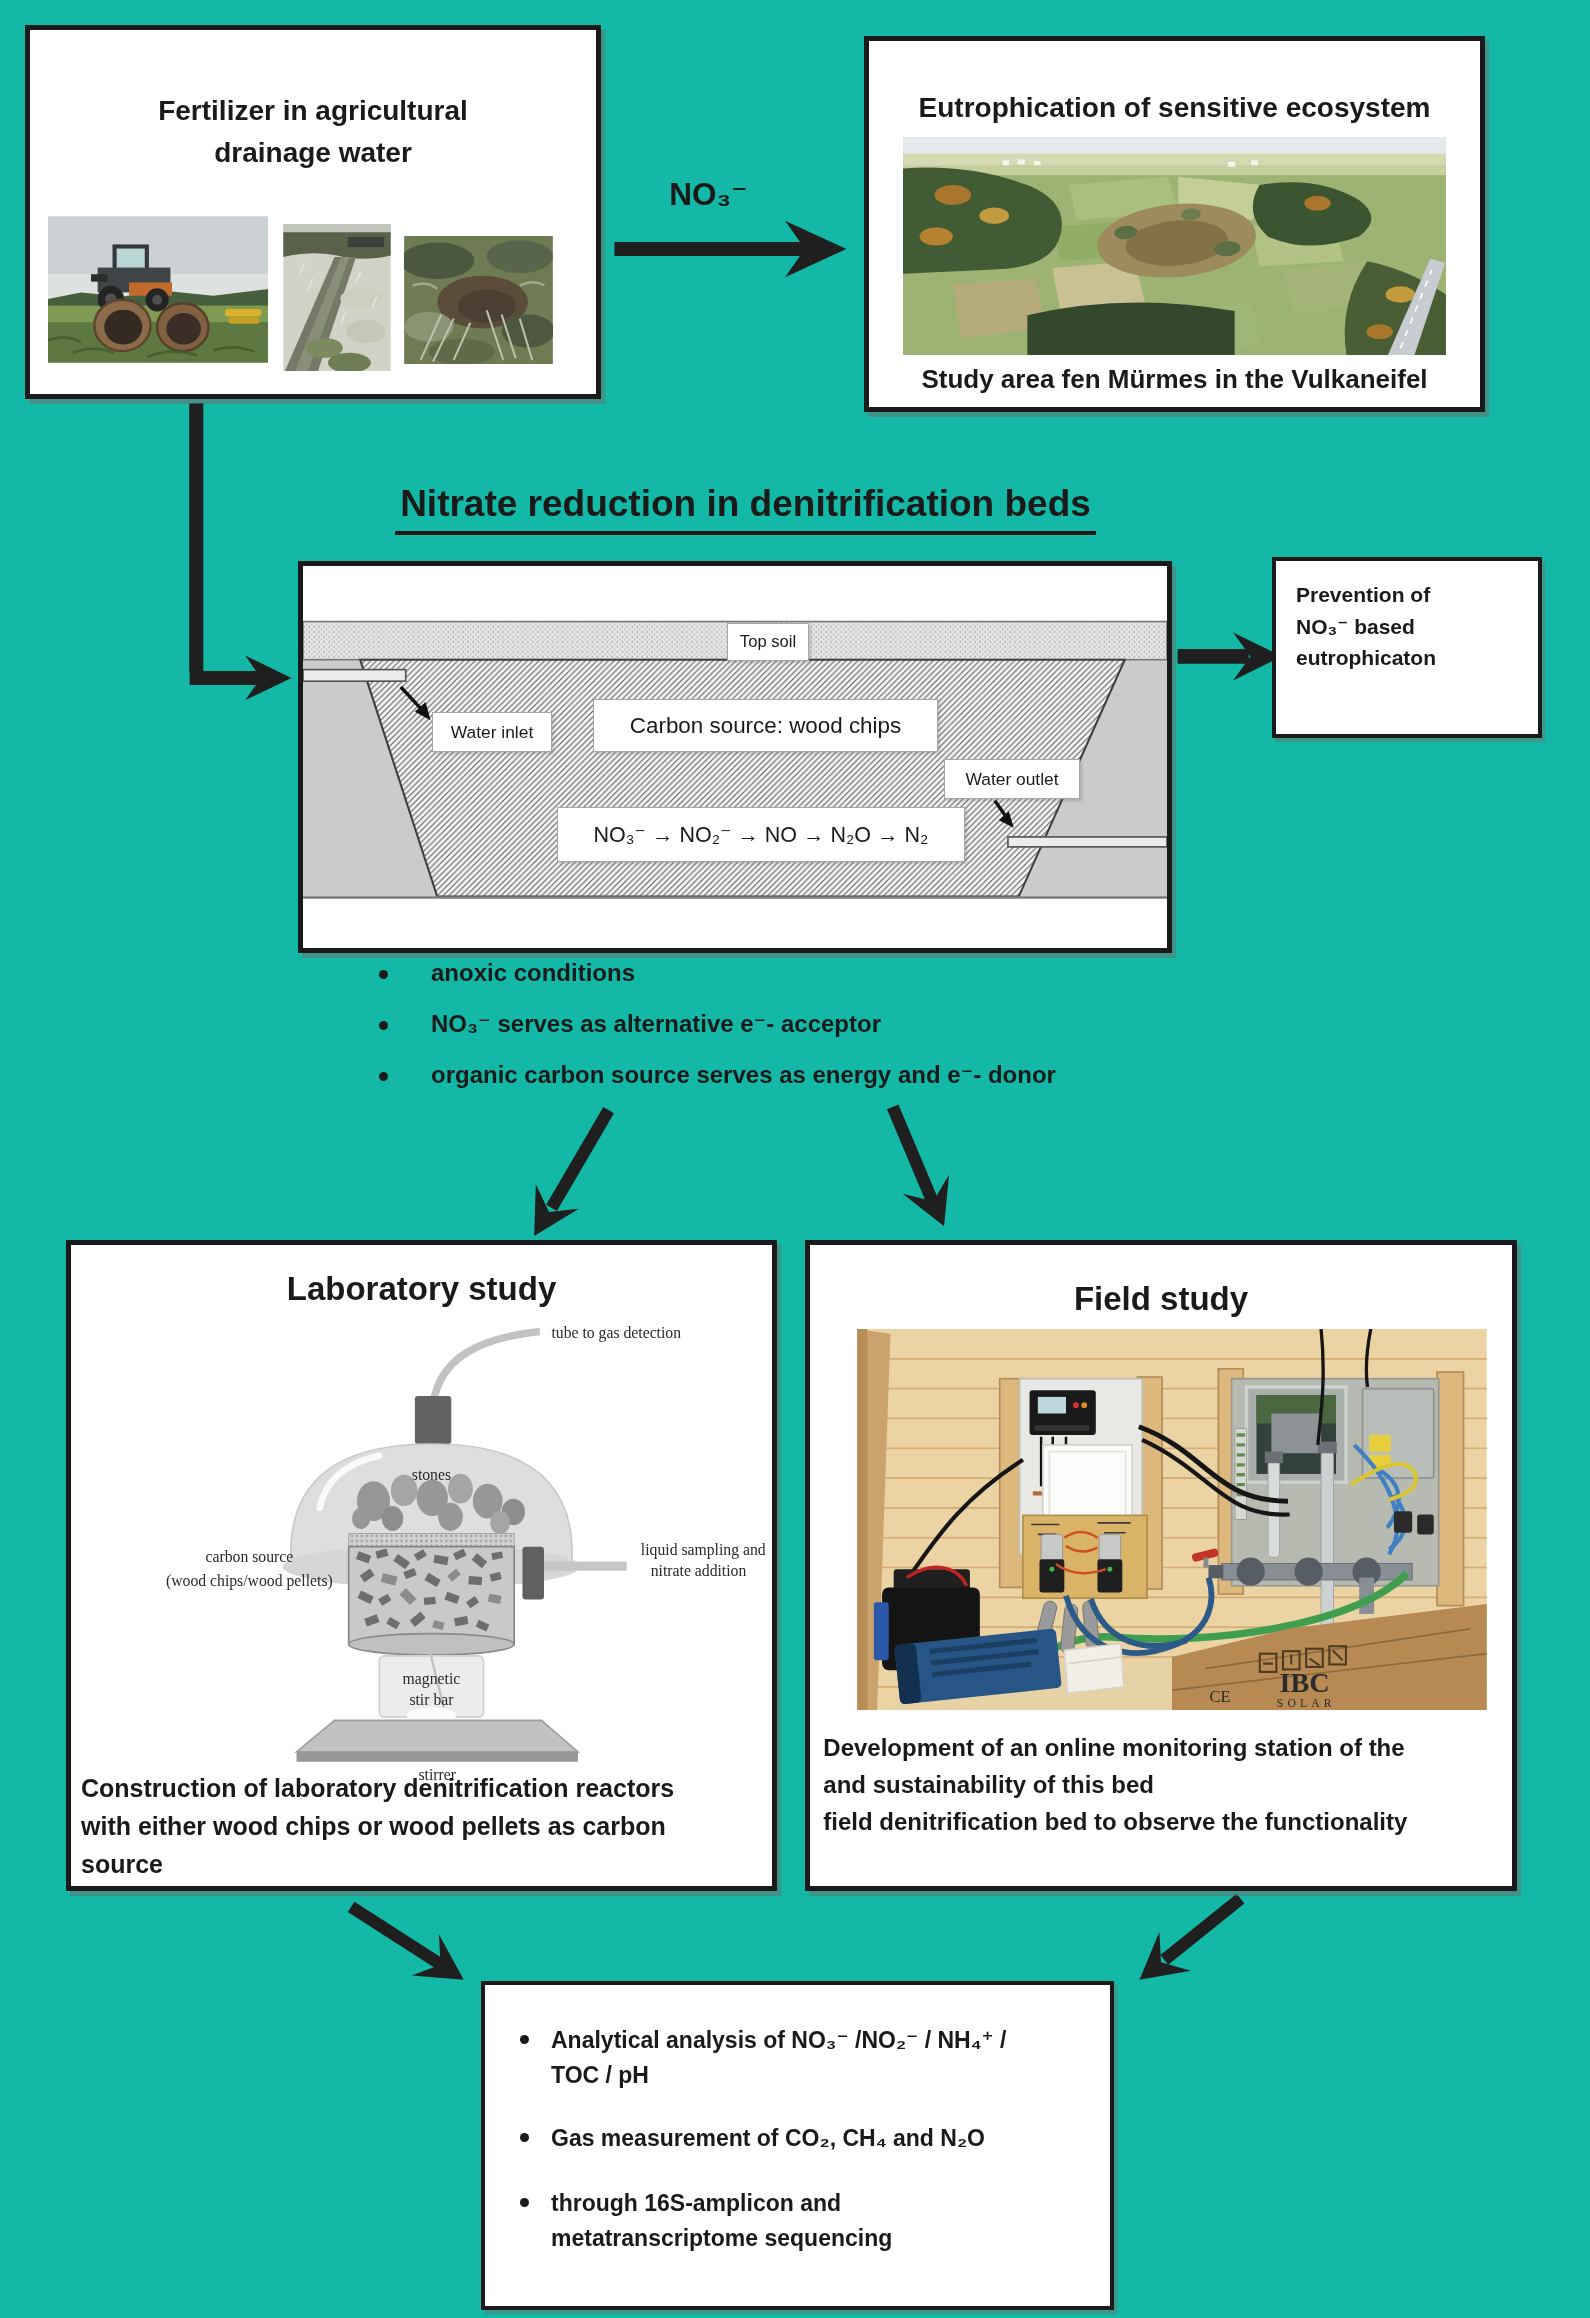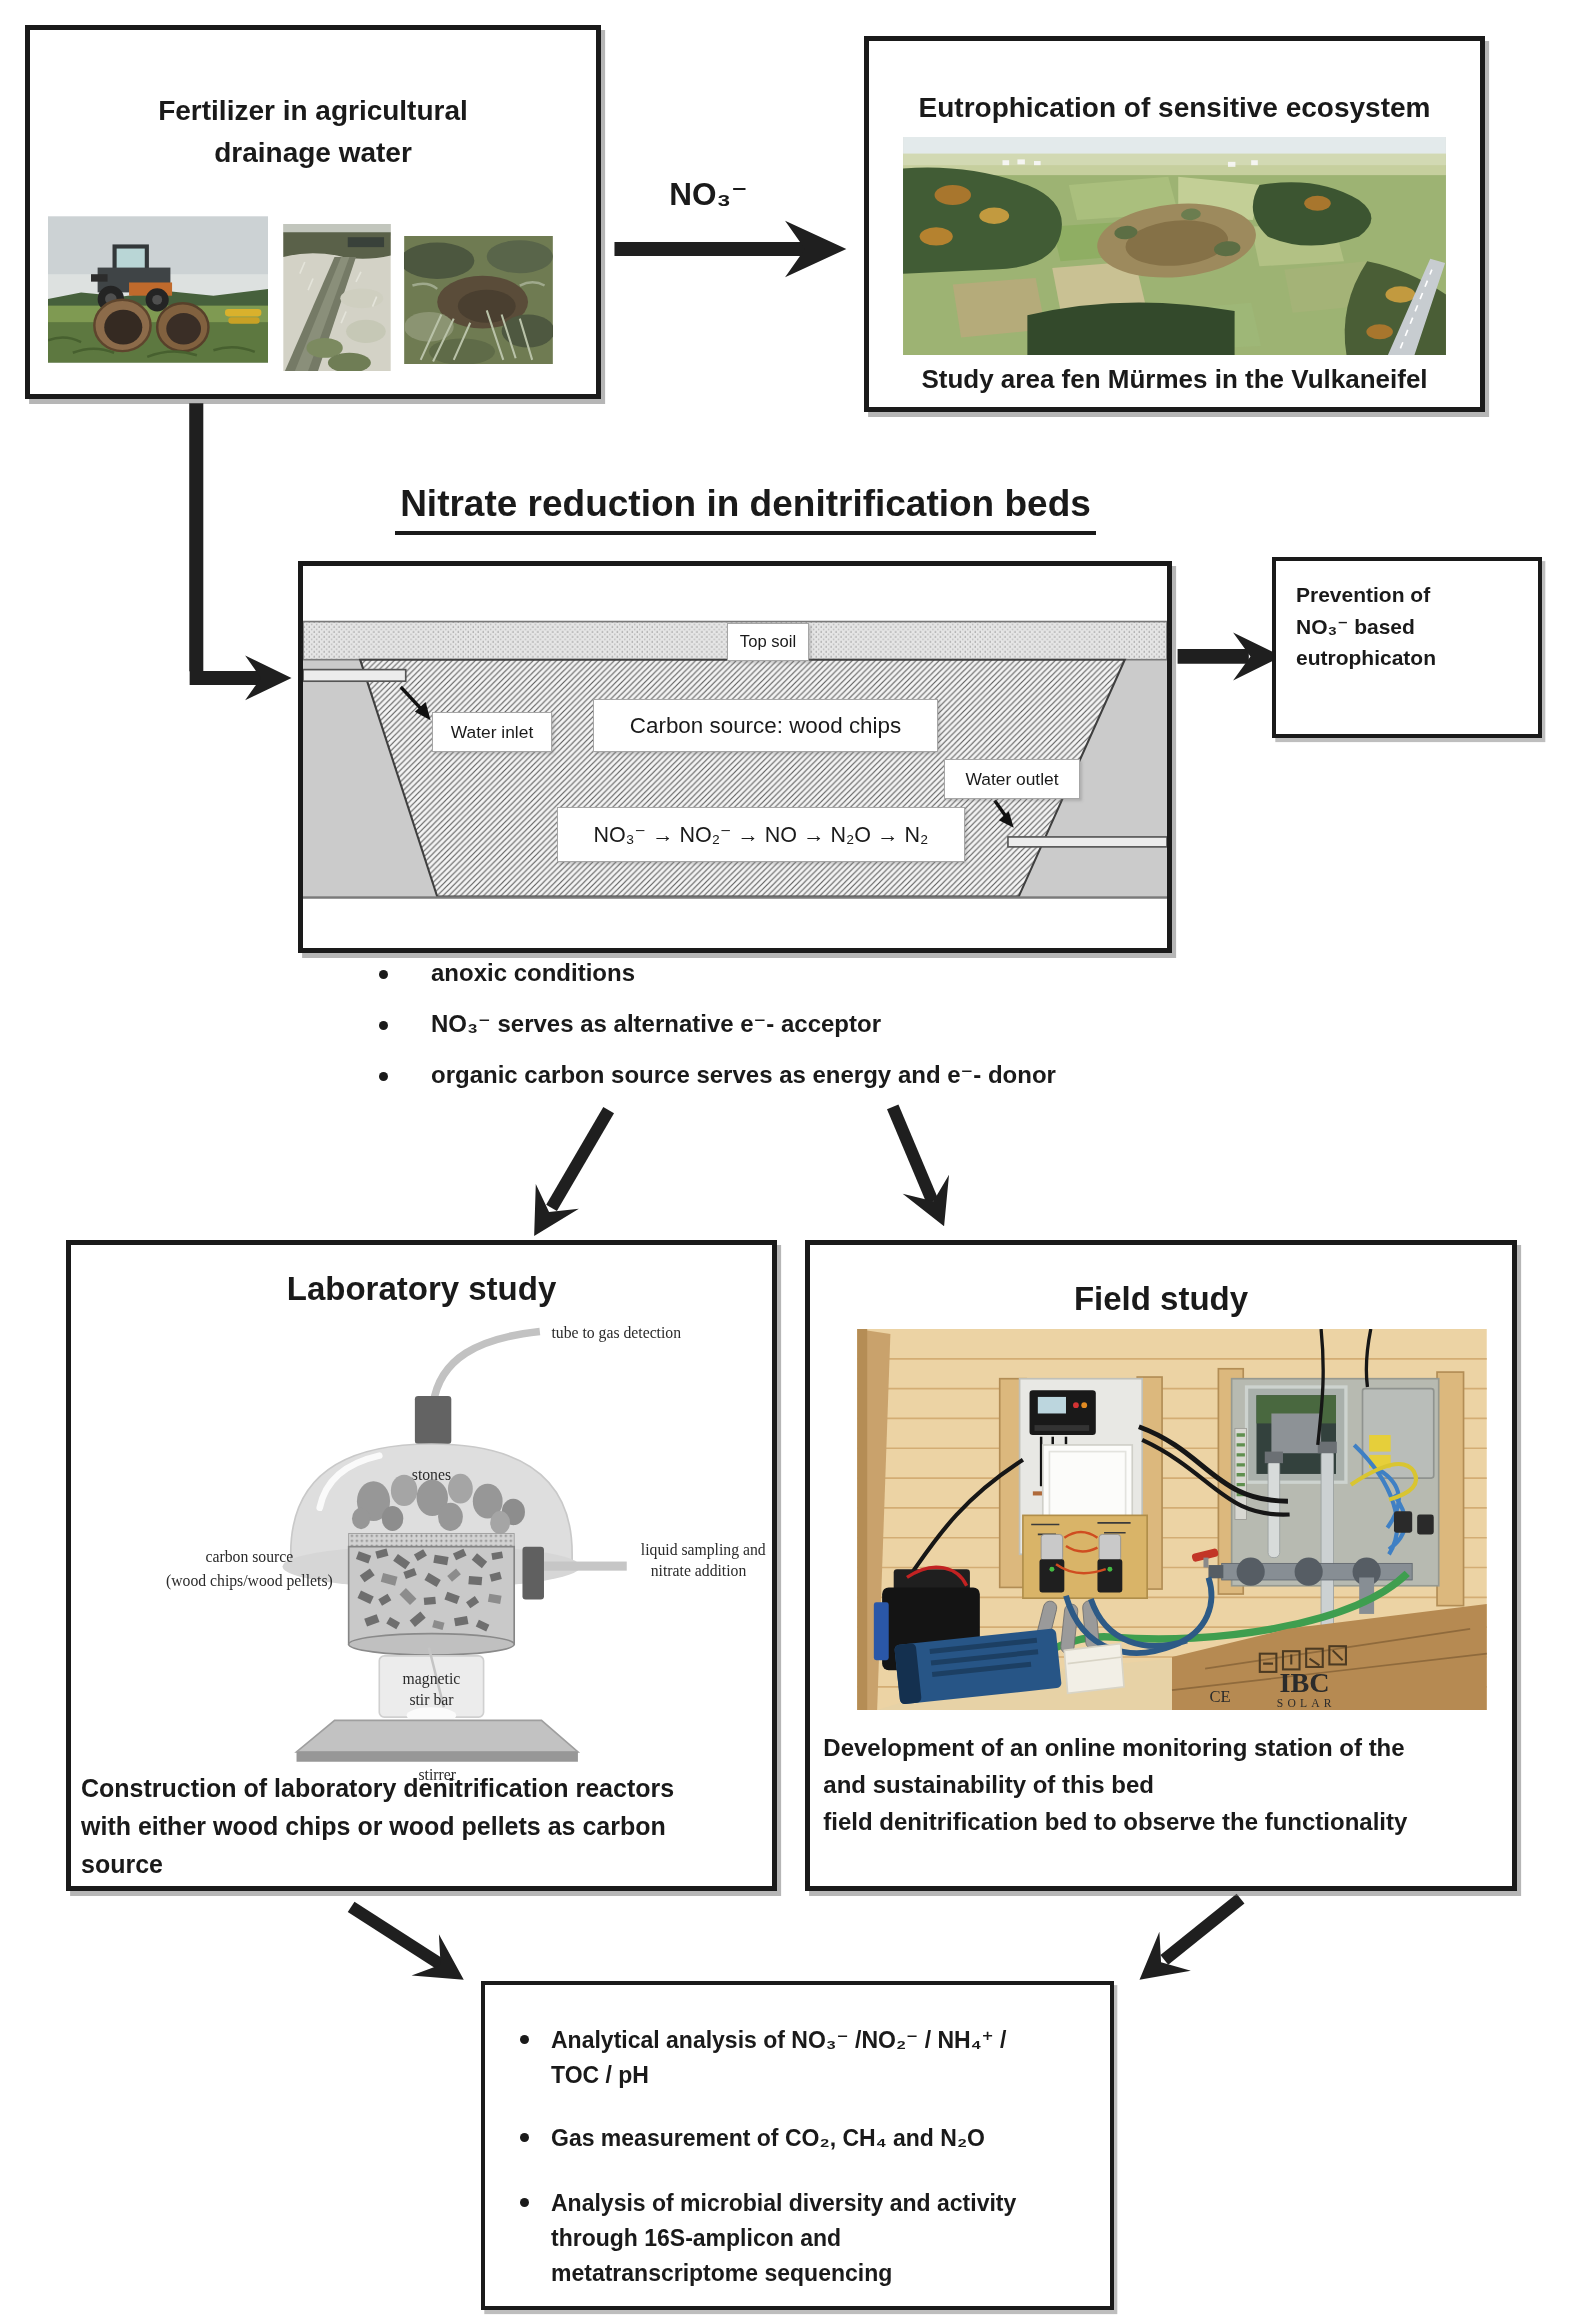--- a/index.html
+++ b/index.html
@@ -1,17 +1,17 @@
 <!DOCTYPE html>
 <html style="font-size:13.3px"><head>
 <meta charset="utf-8">
 <style>
   html,body{margin:0;padding:0;background:#9a9a9a;}
   #poster{
-    position:relative;width:1590px;height:2319px;background:#ffffff;
+    position:relative;width:1590px;height:2319px;background:#14b8a6;
     font-family:"Liberation Sans","DejaVu Sans",sans-serif;color:#1a1a1a;overflow:hidden;
   }
   .abs{position:absolute;}
   .outbox{position:absolute;background:#fff;border:5px solid #1a1a1a;
           box-shadow:4.1px 5px 0 rgba(110,110,110,.5);box-sizing:border-box;}
   .thinbox{position:absolute;background:#fff;border:4.1px solid #1a1a1a;
           box-shadow:3.3px 4.1px 0 rgba(110,110,110,.45);box-sizing:border-box;}
   .center{text-align:center;}
   .nowrap div{white-space:nowrap;}
   .boxtitle{font-size:28px;font-weight:bold;line-height:1.5;text-align:center;}
@@ -512,21 +512,20 @@
     </div>
     <div class="an-row nowrap" style="margin-bottom:30px">
       <span class="dot"></span>
       <div class="an-text">
           <div>Gas measurement of CO₂, CH₄ and N₂O</div>
         </div>
     </div>
     <div class="an-row nowrap">
       <span class="dot"></span>
       <div class="an-text">
-          <div>Analysis of microbial diversity and activity</div>
           <div>through 16S-amplicon and</div>
           <div>metatranscriptome sequencing</div>
         </div>
     </div>
   </div>
 
 </div>
 
 
 </body></html>

